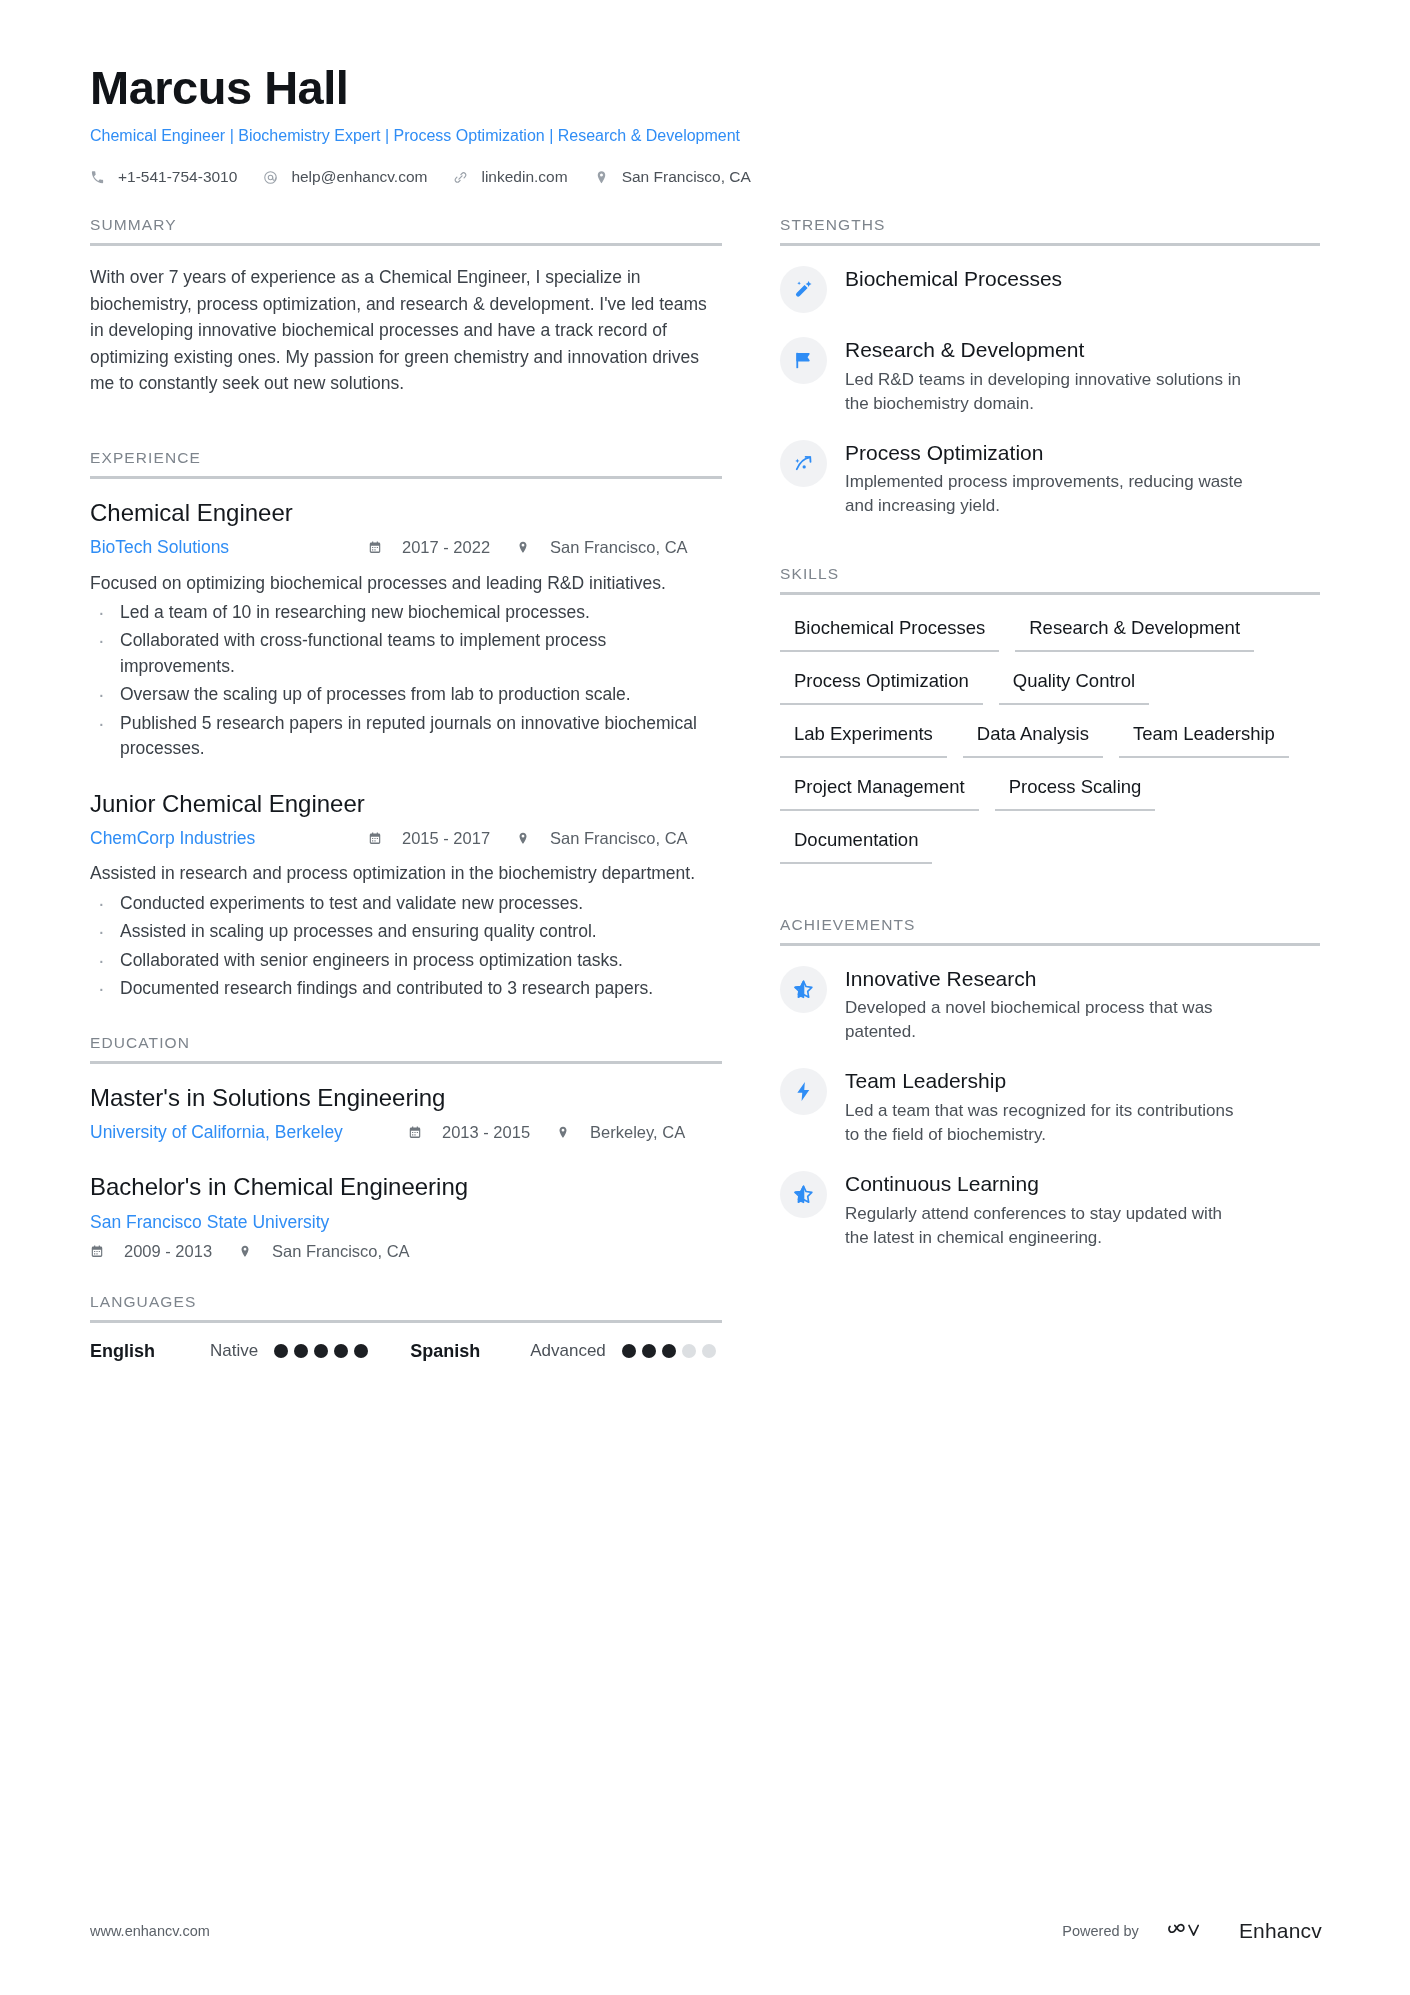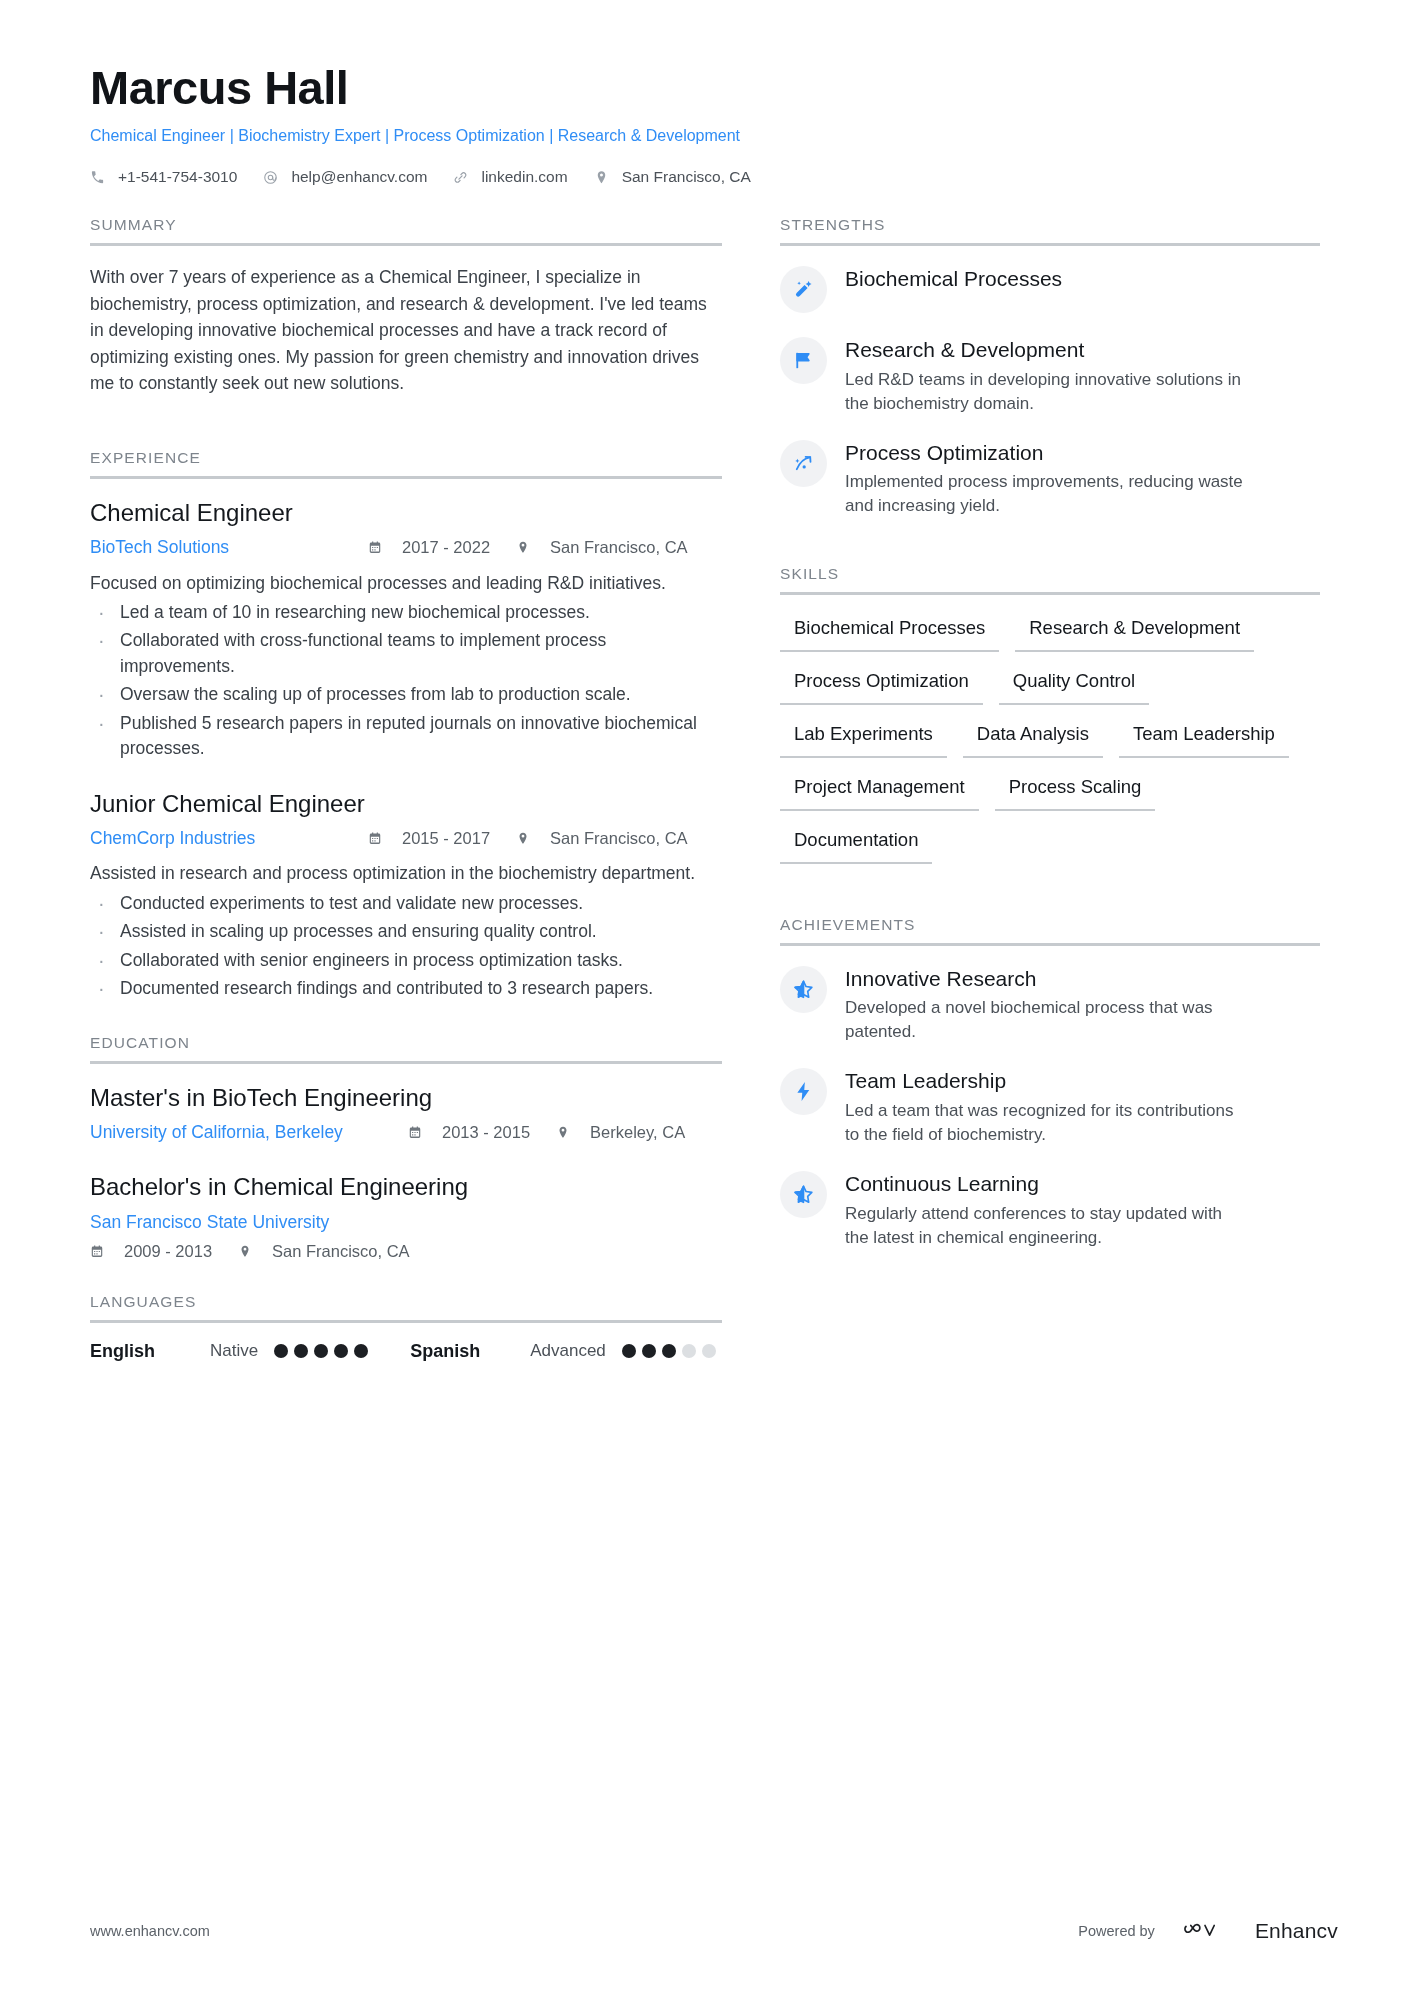--- a/index.html
+++ b/index.html
@@ -231,21 +231,21 @@
     white-space: nowrap;
   }
 
   .gap-lg { height: 24px; }
   .gap-xl { height: 46px; }
 
   
   .footer {
     position: absolute;
     left: 90px;
-    right: 72px;
+    right: 88px;
     bottom: 52px;
     display: flex;
     align-items: center;
     justify-content: space-between;
     font-size: 14.5px;
     color: #5c6269;
   }
   .brand {
     display: flex;
     align-items: center;
@@ -385,21 +385,21 @@
         </div>
       </div>
 
       <div class="gap-lg"></div>
 
       <div class="section">
         <div class="section-title">EDUCATION</div>
         <div class="section-rule"></div>
 
         <div class="entry">
-          <div class="entry-title">Master's in BioTech Engineering</div>
+          <div class="entry-title">Master's in Solutions Engineering</div>
           <div class="entry-meta">
             <span class="entry-org free" style="min-width:318px;">University of California, Berkeley</span>
             <span class="meta-chip">
               <span class="ic">
                 <svg width="14" height="15" viewBox="0 0 24 24" fill="currentColor">
                     <path d="M7 1.5v2H5.5A2.5 2.5 0 0 0 3 6v13a2.5 2.5 0 0 0 2.5 2.5h13A2.5 2.5 0 0 0 21 19V6a2.5 2.5 0 0 0-2.5-2.5H17v-2h-2v2H9v-2H7zM5 9h14v10H5V9zm2 2v2h2v-2H7zm4 0v2h2v-2h-2zm4 0v2h2v-2h-2zM7 15v2h2v-2H7zm4 0v2h2v-2h-2z"></path>
                   </svg>
               </span>
               <span>2013 - 2015</span>
             </span>

